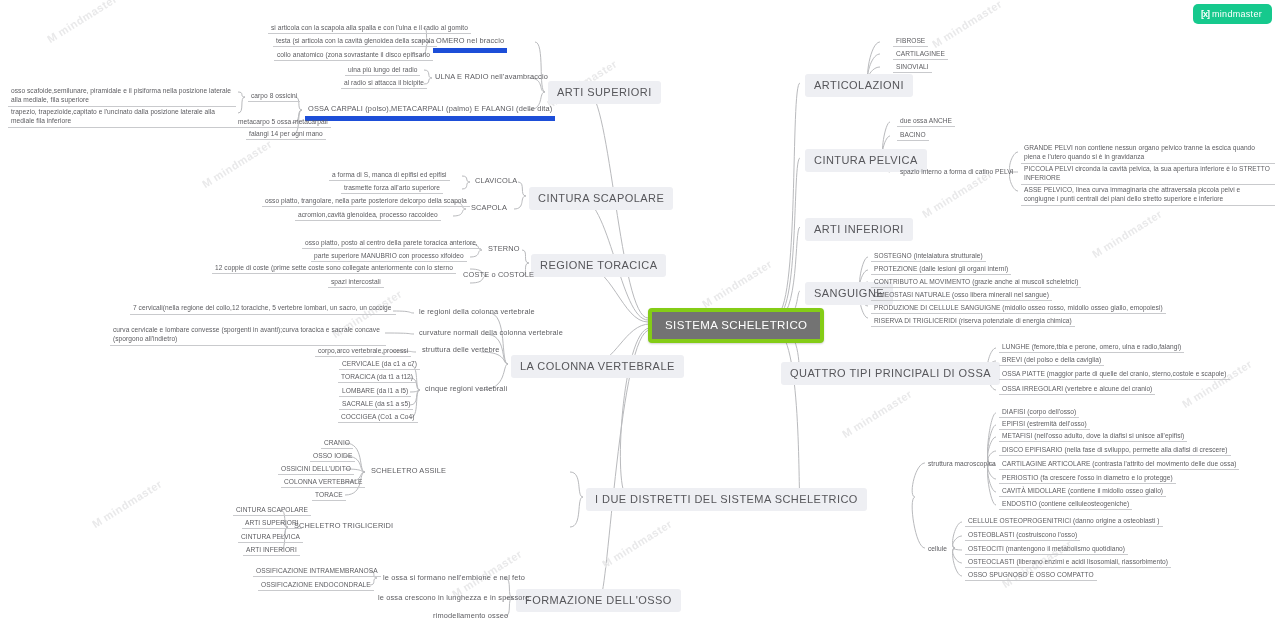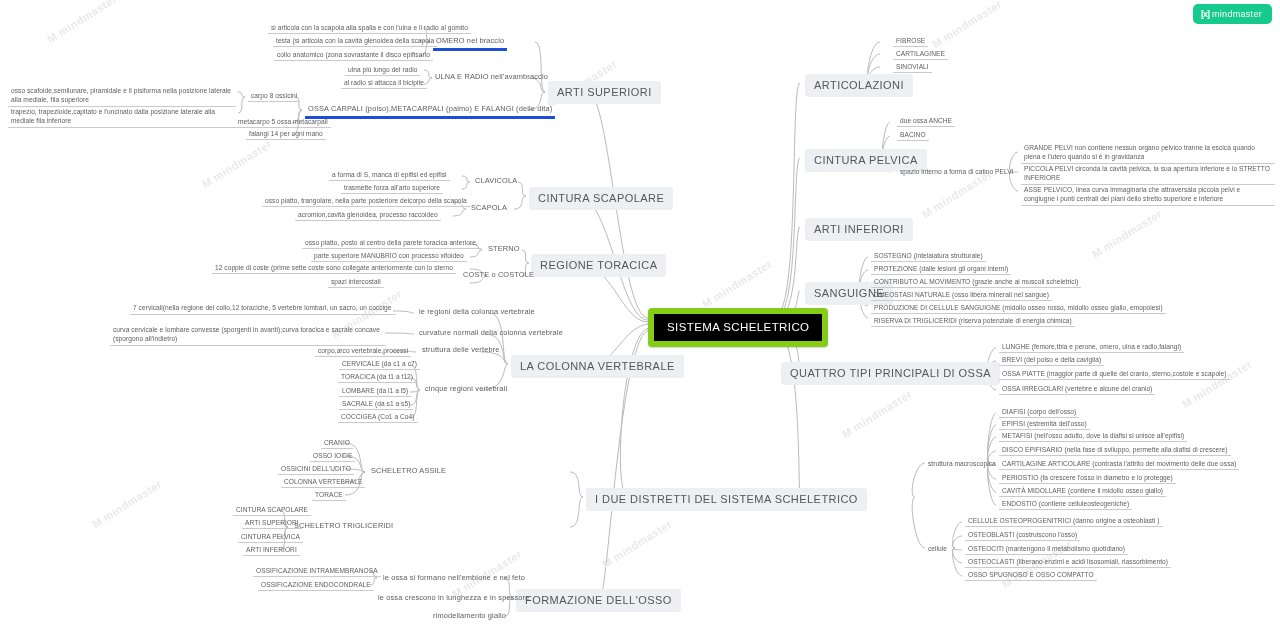--- a/index.html
+++ b/index.html
@@ -10,31 +10,31 @@
     color:#4a4a4a;
   }
   #canvas{position:absolute;inset:0;}
   svg.links{position:absolute;left:0;top:0;width:1280px;height:639px;pointer-events:none;}
   svg.links path{fill:none;stroke:#b9babd;stroke-width:1;}
 
   
   .node{position:absolute;white-space:nowrap;line-height:1.15;}
 
   .root{
-    background:#000000;color:#ffffff;border:6px solid #84cc16;border-radius:4px;
+    background:#737373;color:#ffffff;border:4px solid #84cc16;border-radius:4px;
     font-size:11.5px;letter-spacing:.4px;padding:7px 13px;
     box-shadow:0 1px 2px rgba(0,0,0,.18);
   }
   .branch{
     background:#eeeff3;color:#56565a;border-radius:3px;
     font-size:11px;letter-spacing:.45px;padding:5px 9px;
   }
   .sub{
     font-size:7.4px;color:#5c5c60;letter-spacing:.15px;
-    border-bottom:3px solid #1d4ed8;padding:1px 3px 2px 3px;
+    border-bottom:5px solid #1d4ed8;padding:1px 3px 2px 3px;
   }
   .sub.nb{border-bottom:none;}
   .leaf{
     font-size:6.6px;color:#5c5c60;letter-spacing:.05px;
     border-bottom:1px solid #c9cacd;padding:1px 3px 1px 3px;
   }
   .leaf.nb{border-bottom:none;}
   .wrap{white-space:normal;line-height:1.35;}
 
   
@@ -248,21 +248,21 @@
   <div class="node leaf" style="left:312px;top:490px;">TORACE</div>
 
   <div class="node leaf" style="left:233px;top:505px;">CINTURA SCAPOLARE</div>
   <div class="node leaf" style="left:242px;top:518px;">ARTI SUPERIORI</div>
   <div class="node leaf" style="left:238px;top:532px;">CINTURA PELVICA</div>
   <div class="node leaf" style="left:243px;top:545px;">ARTI INFERIORI</div>
 
   <div class="node branch" style="left:516px;top:589px;">FORMAZIONE DELL'OSSO</div>
   <div class="node sub nb" style="left:380px;top:573px;">le ossa si formano nell'embione e nel feto</div>
   <div class="node sub nb" style="left:375px;top:593px;">le ossa crescono in lunghezza e in spessore</div>
-  <div class="node sub nb" style="left:430px;top:611px;">rimodellamento giallo</div>
+  <div class="node sub nb" style="left:430px;top:611px;">rimodellamento osseo</div>
   <div class="node leaf" style="left:253px;top:566px;">OSSIFICAZIONE INTRAMEMBRANOSA</div>
   <div class="node leaf" style="left:258px;top:580px;">OSSIFICAZIONE ENDOCONDRALE</div>
 
   <div class="node branch" style="left:805px;top:74px;">ARTICOLAZIONI</div>
   <div class="node leaf" style="left:893px;top:36px;">FIBROSE</div>
   <div class="node leaf" style="left:893px;top:49px;">CARTILAGINEE</div>
   <div class="node leaf" style="left:893px;top:62px;">SINOVIALI</div>
 
   <div class="node branch" style="left:805px;top:149px;">CINTURA PELVICA</div>
   <div class="node leaf" style="left:897px;top:116px;">due ossa ANCHE</div>

